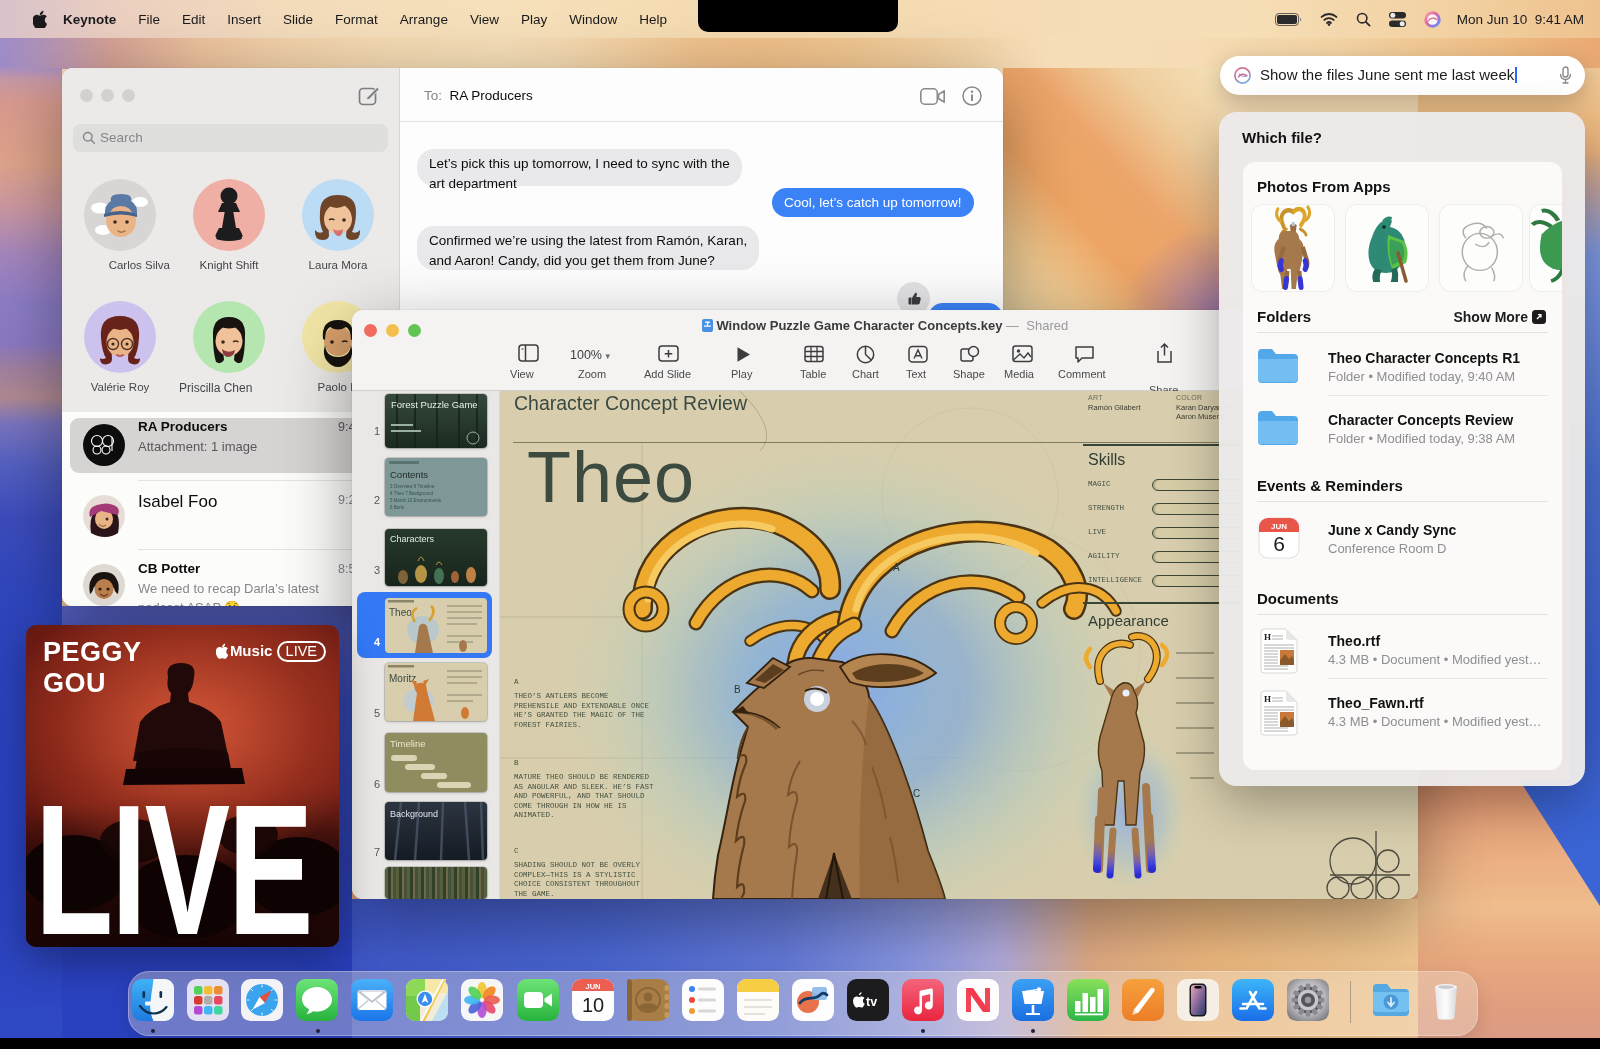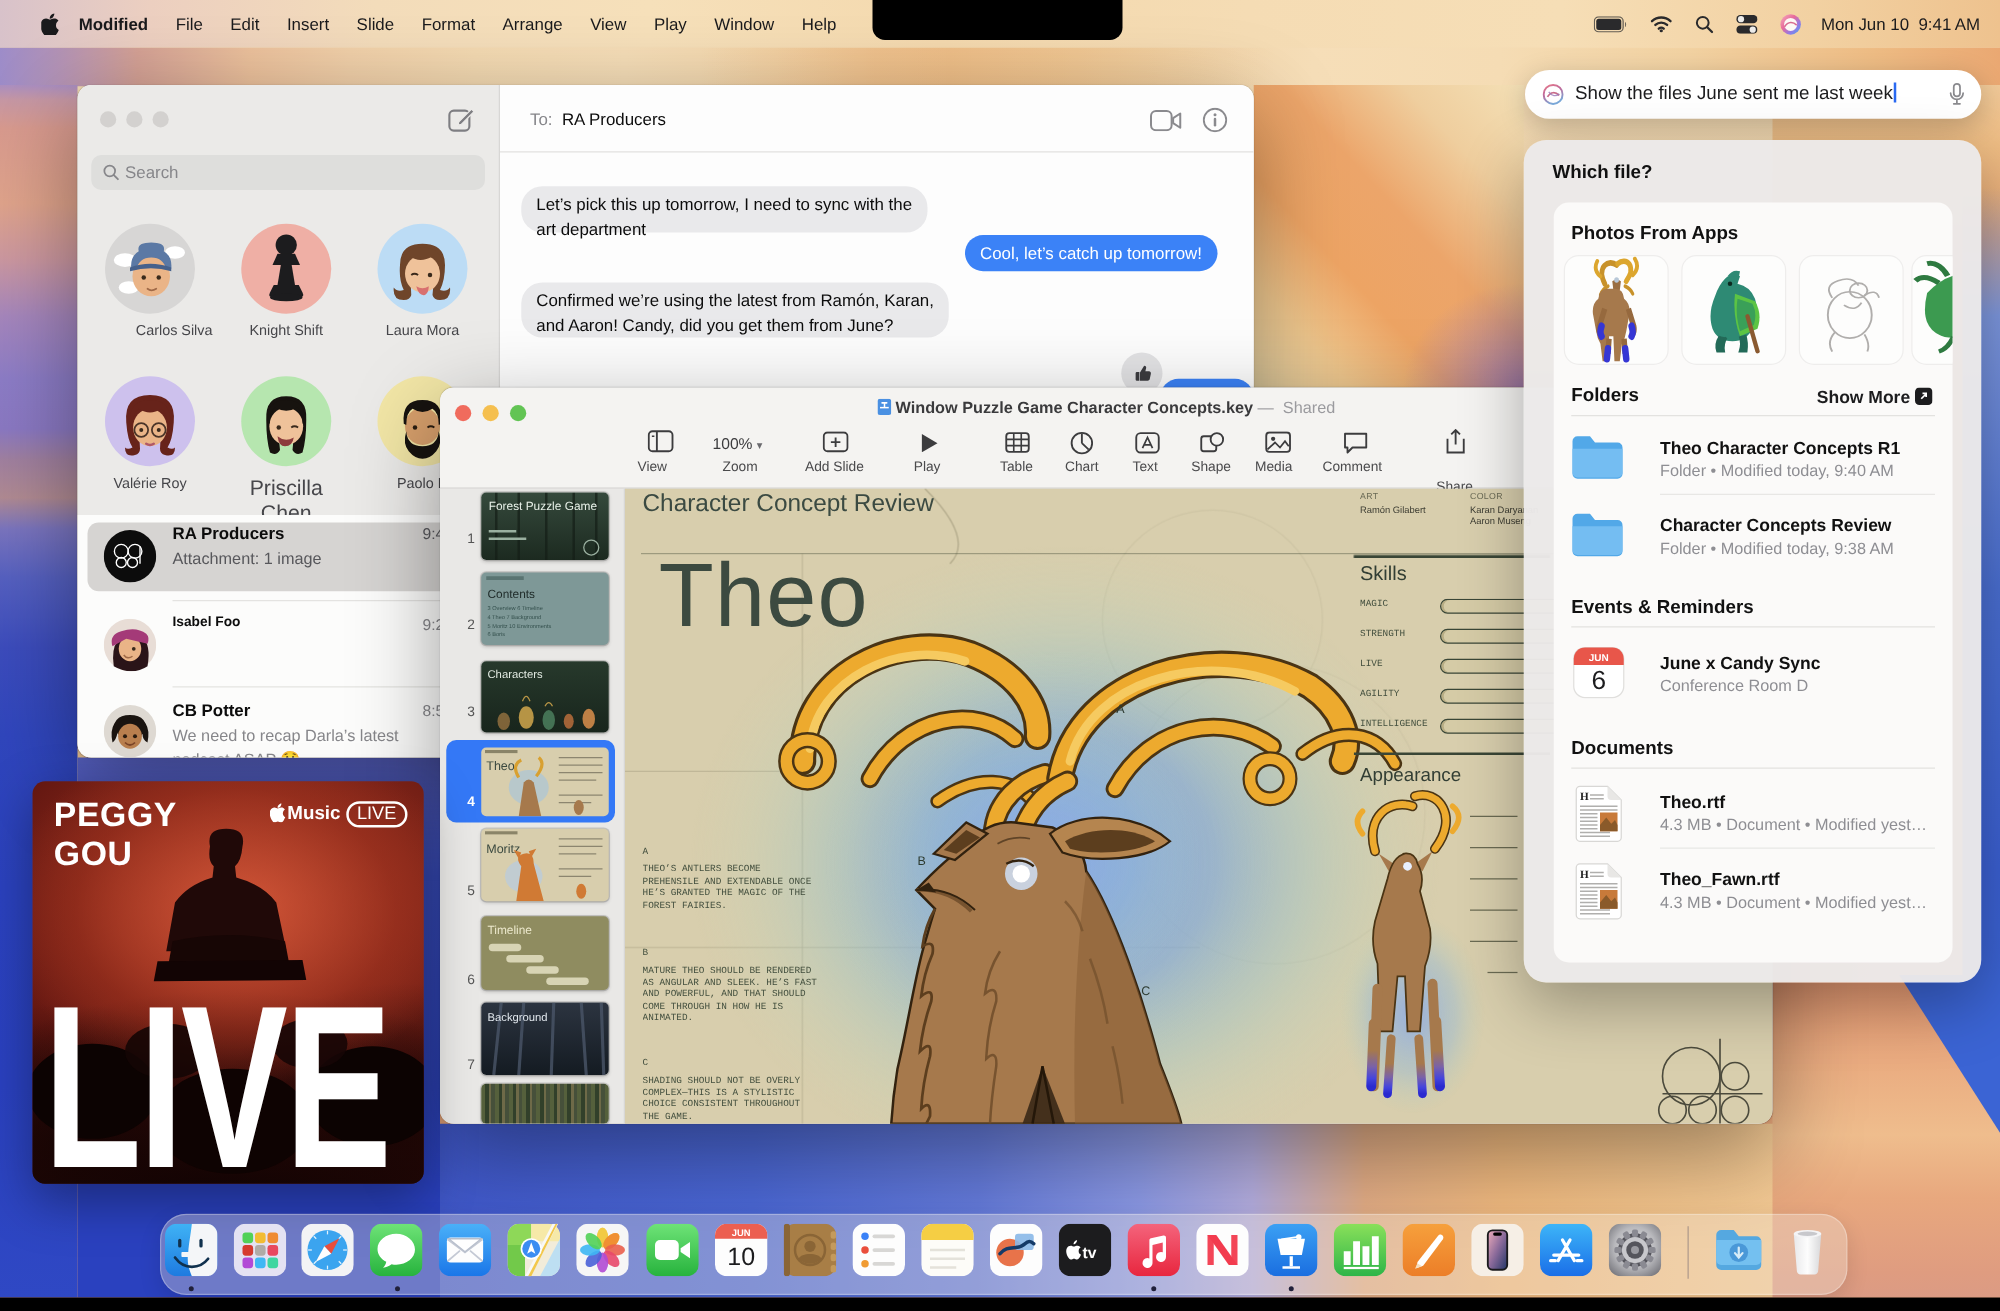--- a/index.html
+++ b/index.html
@@ -80,21 +80,21 @@
 <div id="wpD" class="wp"></div>
 <div id="wpE" class="wp"></div>
 <div id="wpF" class="wp"></div>
 <div id="ribbonR"></div>
 <div id="wedge"></div>
 
 <div id="menubar">
   <span class="mi apple"><svg width="15" height="18" viewBox="0 0 15 18" style="vertical-align:-3px">
         <path d="M12.4 9.6c0-2.4 2-3.6 2.1-3.7-1.1-1.7-2.9-1.9-3.5-1.9-1.5-.2-2.9.9-3.7.9-.8 0-1.9-.9-3.2-.9C2.4 4.1.9 5 .1 6.5c-1.7 3-.4 7.4 1.2 9.8.8 1.2 1.7 2.5 3 2.4 1.2 0 1.7-.8 3.1-.8 1.4 0 1.9.8 3.2.8 1.3 0 2.1-1.2 2.9-2.4.9-1.4 1.3-2.7 1.3-2.8-.1 0-2.4-1-2.4-3.9zM10 2.8c.6-.8 1.1-1.9 1-3-1 0-2.1.7-2.8 1.5-.6.7-1.2 1.8-1 2.9 1.1.1 2.2-.6 2.8-1.4z" fill="#1a1a1c" transform="translate(0,1) scale(0.95)"></path>
       </svg></span>
-  <span class="mi appname">Modified</span>
+  <span class="mi appname">Keynote</span>
   <span class="mi">File</span>
     <span class="mi">Edit</span>
     <span class="mi">Insert</span>
     <span class="mi">Slide</span>
     <span class="mi">Format</span>
     <span class="mi">Arrange</span>
     <span class="mi">View</span>
     <span class="mi">Play</span>
     <span class="mi">Window</span>
     <span class="mi">Help</span>
@@ -222,21 +222,21 @@
           <path d="M23,45 q1,12 13,12 q12,0 13,-12 q3,10 -2,16 q-5,6 -11,6 q-6,0 -11,-6 q-5,-6 -2,-16z" fill="#17130f"></path>
           <path d="M31,51 q5,3 10,0 q-1,4 -5,4 q-4,0 -5,-4z" fill="#d8a06c"></path>
           <circle cx="30" cy="42" r="1.8" fill="#2a1c10"></circle>
             <path d="M40 42q2.5-2 5.5 0" stroke="#2a1c10" stroke-width="1.5" fill="none"></path>
         </g>
       </svg>
       <div class="abs" style="left:-14px;top:81px;width:100px;text-align:right;font-size:11.5px;color:#46464a">Carlos Silva</div>
       <div class="abs" style="left:95px;top:81px;width:100px;text-align:center;font-size:11.5px;color:#46464a">Knight Shift</div>
       <div class="abs" style="left:204px;top:81px;width:100px;text-align:center;font-size:11.5px;color:#46464a">Laura Mora</div>
       <div class="abs" style="left:-14px;top:203px;width:100px;text-align:center;font-size:11.5px;color:#46464a">Valérie Roy</div>
-      <div class="abs" style="left:95px;top:203px;width:100px;text-align:center;font-size:17px;color:#46464a">Priscilla Chen</div>
+      <div class="abs" style="left:95px;top:203px;width:100px;font-size:12px;color:#46464a">Priscilla Chen</div>
       <div class="abs" style="left:204px;top:203px;width:100px;text-align:center;font-size:11.5px;color:#46464a">Paolo D</div>
     </div>
     <div id="msg-rows"></div>
 
     <div class="abs" style="left:8px;top:350px;width:330px;height:55px;background:#d6d4d2;border-radius:9px"></div>
     <svg class="abs" style="left:21px;top:356px" width="42" height="42" viewBox="0 0 42 42">
         <circle cx="21" cy="21" r="21" fill="#0c0c0c"></circle>
         <g stroke="#fff" stroke-width="1.1" fill="none">
           <circle cx="14" cy="17" r="5.5"></circle>
           <circle cx="25" cy="17" r="5.5"></circle>
@@ -250,21 +250,21 @@
     <div class="abs" style="left:276px;top:352px;font-size:12.5px;color:#57575b">9:41</div>
 
     <svg class="abs" style="left:21px;top:427px" width="42" height="42" viewBox="0 0 42 42">
         <circle cx="21" cy="21" r="21" fill="#e8ddd6"></circle>
         <path d="M8 38q-2-14 3-20l20-3q7 6 4 23-6 4-13 4t-14-4z" fill="#2a1418"></path>
         <ellipse cx="21" cy="24" rx="9" ry="10" fill="#eab487"></ellipse>
         <path d="M7 22q-3-9 7-12 12-4 20 2 3 3 1 8l-17-4z" fill="#a43a78"></path>
         <circle cx="24" cy="24" r="1.5" fill="#3a2a1c"></circle>
         <path d="M23 30q-4 3-7-1" stroke="#a06a48" stroke-width="1.2" fill="none"></path>
       </svg>
-    <div class="abs" style="left:76px;top:424px;font-size:11px;font-weight:bold;color:#0c0c0c">Isabel Foo</div>
+    <div class="abs" style="left:76px;top:424px;font-size:17px;font-weight:normal;color:#0c0c0c">Isabel Foo</div>
     <div class="abs" style="left:276px;top:425px;font-size:12.5px;color:#86868a">9:28</div>
     <div class="abs" style="left:76px;top:412px;width:262px;height:1px;background:#e4e3e1"></div>
 
     <svg class="abs" style="left:21px;top:496px" width="42" height="42" viewBox="0 0 42 42">
         <circle cx="21" cy="21" r="21" fill="#ded9d2"></circle>
         <path d="M7 30q-4-20 14-20 18 0 14 20-4-2-4-7-2 5-10 5t-10-6q-1 6-4 8z" fill="#1a1410"></path>
         <ellipse cx="21" cy="25" rx="9.5" ry="10" fill="#b97f4e"></ellipse>
         <path d="M8 24q-2-16 13-16 15 0 13 16l-3-1q1-12-10-12t-10 12z" fill="#1a1410"></path>
         <circle cx="17" cy="25" r="1.6" fill="#2a1c10"></circle>
         <circle cx="25" cy="25" r="1.6" fill="#2a1c10"></circle>

